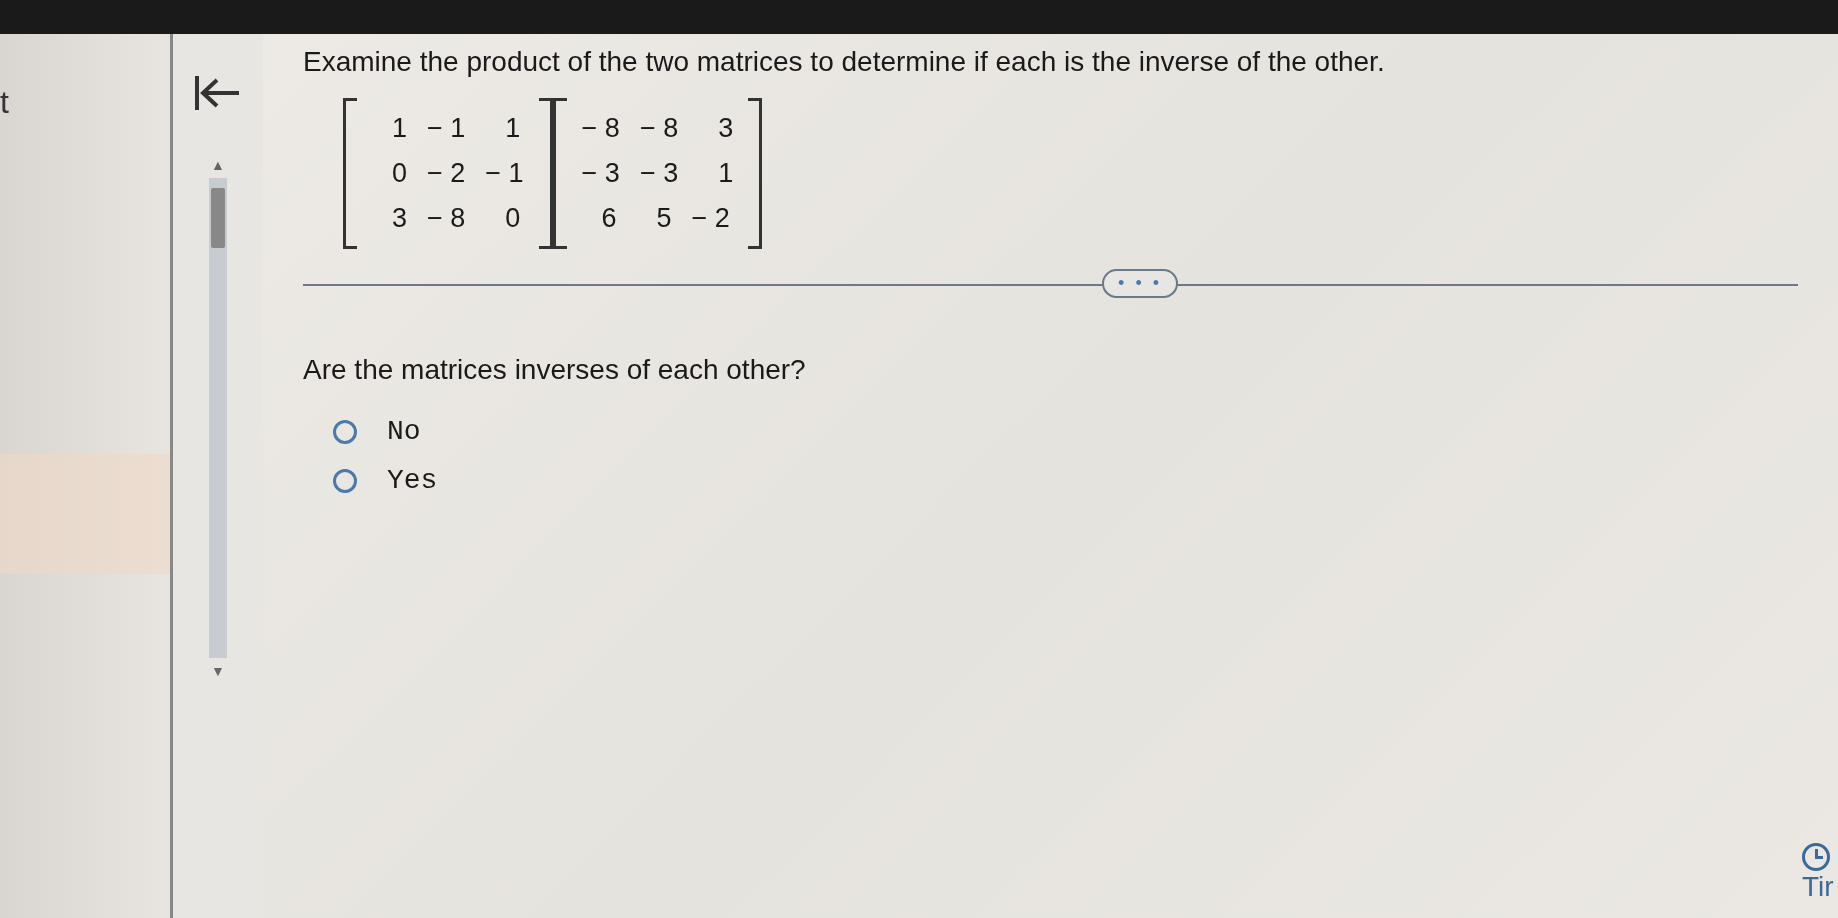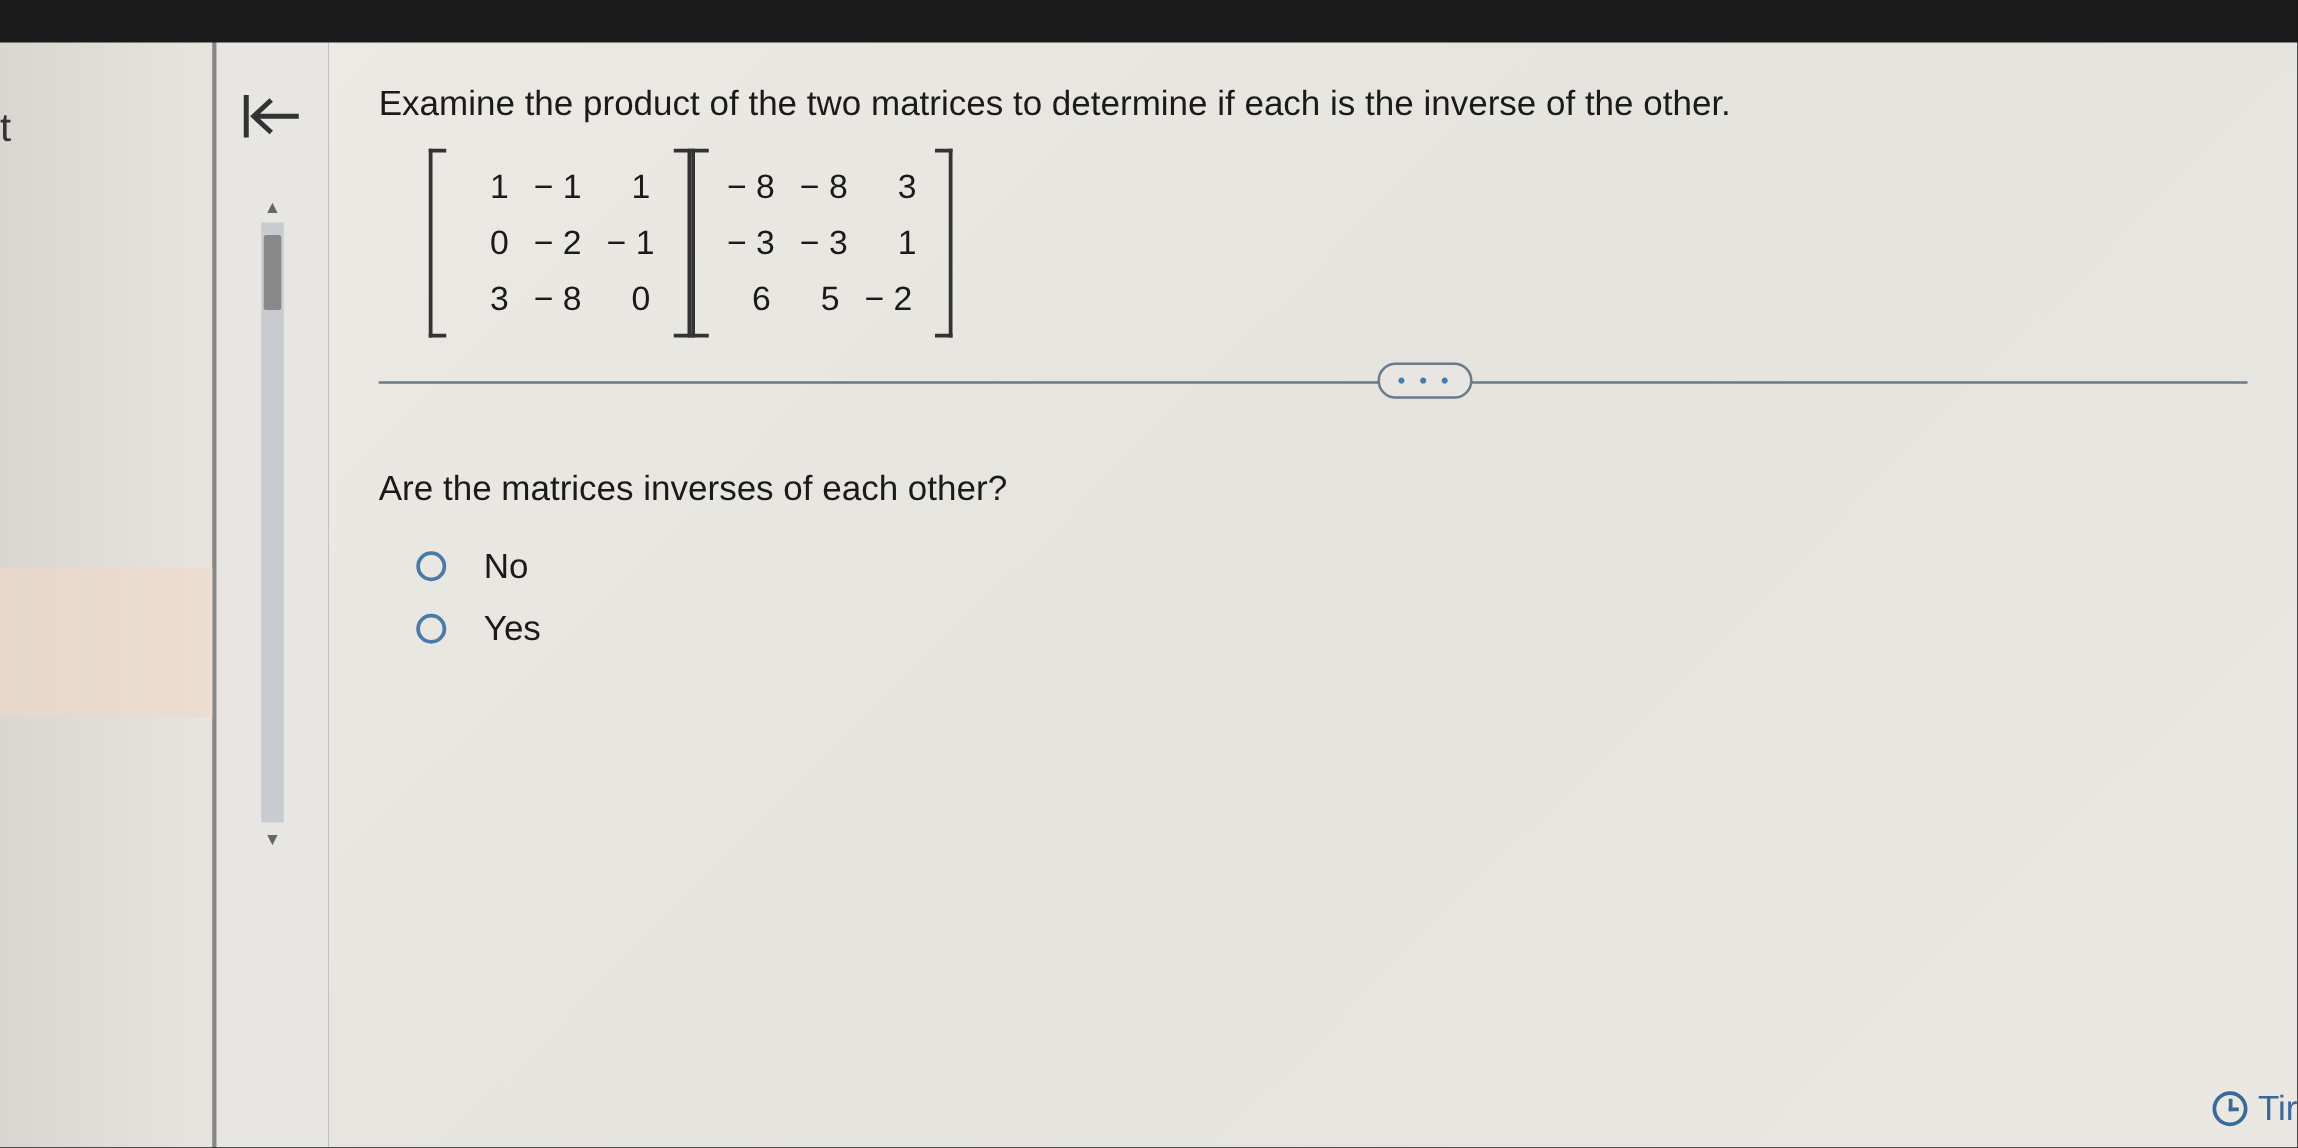--- a/index.html
+++ b/index.html
@@ -84,21 +84,21 @@
       border-radius: 2px;
     }
     .scroll-down {
       margin-top: 5px;
       color: #666;
       font-size: 14px;
     }
     .content-area {
       flex: 1;
       background: linear-gradient(135deg, #edeae5 0%, #e5e3de 50%, #ebe8e3 100%);
-      padding: 33px 40px;
+      padding: 12px 40px;
       position: relative;
     }
     .question-text {
       font-size: 28px;
       color: #1a1a1a;
       margin-bottom: 20px;
     }
     .matrices-container {
       display: flex;
       margin-left: 40px;
@@ -171,29 +171,31 @@
       width: 24px;
       height: 24px;
       border: 3px solid #4a7aaa;
       border-radius: 50%;
       margin-right: 30px;
       cursor: pointer;
     }
     .option-label {
       font-size: 28px;
       color: #1a1a1a;
+      font-family: Liberation Mono, monospace;
     }
     .timer-area {
       position: absolute;
       bottom: 15px;
       right: 0;
       display: flex;
-      align-items: center;
+      align-items: flex-start;
       color: #3a6a9a;
       font-size: 28px;
+      flex-direction: column;
     }
     .clock-icon {
       width: 28px;
       height: 28px;
       border: 3px solid #3a6a9a;
       border-radius: 50%;
       margin-right: 8px;
       position: relative;
     }
     .clock-icon::after {

